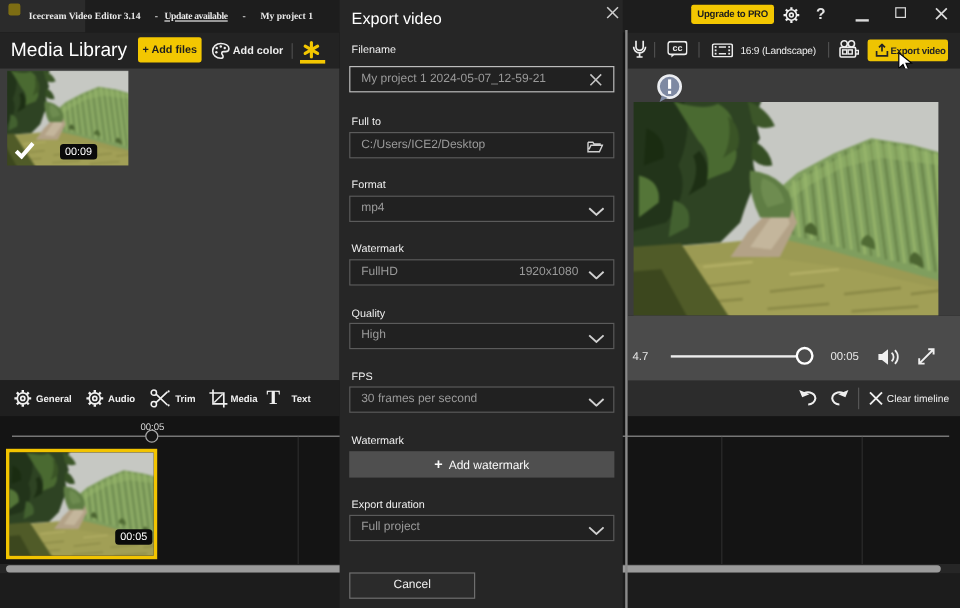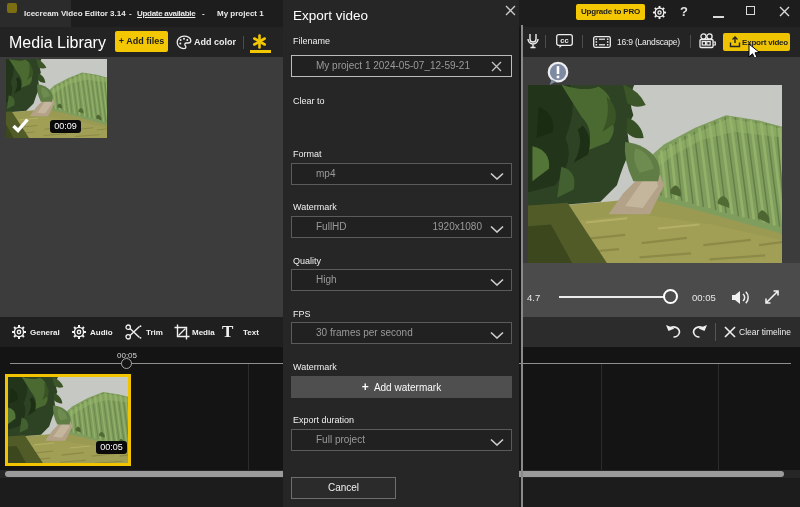--- a/index.html
+++ b/index.html
@@ -6,21 +6,21 @@
   html,body { width:800px; height:507px; overflow:hidden; background:#141414; }
   body { font-family:"Liberation Sans", sans-serif; }
   #app { position:absolute; top:0; left:0; width:800px; height:507px; background:#141414; }
   .abs { position:absolute; }
   svg { display:block; }
 
   
   .titlebar { position:absolute; left:0; top:0; width:800px; height:27px; background:#1d1d1d; }
   .tb-hl { position:absolute; left:0; top:0; width:71px; height:27px; background:#2b2b2b; }
   .appicon { position:absolute; left:7px; top:3px; width:10px; height:10px; background:#7d6d13; border-radius:2px; }
-  .tb-t { position:absolute; top:9px; font-size:8px; font-weight:bold; color:#e9e9e9; }
+  .tb-t { position:absolute; top:9px; font-size:8px; font-weight:bold; color:#e9e9e9;font-family:Liberation Serif, serif; }
   .upro { position:absolute; left:576px; top:4px; width:69px; height:16px; background:#f3c701; border-radius:2px; color:#1d1d1d; font-size:8px; font-weight:bold; text-align:center; line-height:16px; letter-spacing:-0.2px; }
   .tb-q { position:absolute; left:680px; top:4px; font-size:13px; color:#e3e3e3; font-weight:bold;}
   .win-min { position:absolute; left:713px; top:16px; width:11px; height:1.5px; background:#dadada; }
   .win-max { position:absolute; left:746px; top:6px; width:9px; height:9px; border:1.5px solid #dadada; }
 
   
   .lib-header { position:absolute; left:0; top:27px; width:283px; height:30px; background:#232323; }
   .lib-title { position:absolute; left:9px; top:7px; font-size:16px; color:#ffffff; }
   .addfiles { position:absolute; left:115px; top:4px; width:53px; height:21px; background:#f3c701; border-radius:2px; color:#1e1e1e; font-size:9px; font-weight:bold; text-align:center; line-height:21px; }
   .addcolor-t { position:absolute; left:194px; top:10px; font-size:9px; font-weight:bold; color:#ededed; }
@@ -61,21 +61,21 @@
   .clip { position:absolute; left:5px; top:27px; width:126px; height:92px; border:3px solid #f2c400; background:#222; overflow:hidden; }
   .sb-track { position:absolute; left:0; top:123px; width:800px; height:8px; background:#262626; }
   .sb-thumb { position:absolute; left:5px; top:124px; width:779px; height:6px; background:#9b9b9b; border-radius:3px; }
   .tl-bottom { position:absolute; left:0; top:131px; width:800px; height:29px; background:#1c1c1c; }
 
   
   .modal { position:absolute; left:283px; top:0; width:236px; height:507px; background:#262626; }
   .m-title { position:absolute; left:10px; top:8px; font-size:13.5px; color:#ffffff; }
   .m-close { position:absolute; left:222px; top:5px; }
   .m-label { position:absolute; left:10px; font-size:9px; color:#f0f0f0; }
-  .m-input { position:absolute; left:8px; width:221px; height:22px; background:#212121; border:1px solid #5b5b5b; color:#9a9a9a; font-size:10px; line-height:20px; padding-left:24px; }
+  .m-input { position:absolute; left:8px; width:221px; height:22px; background:#212121; border:1px solid #5b5b5b; color:#9a9a9a; font-size:10px; line-height:20px; padding-left:9px; }
   .m-input.focus { border:1.5px solid #bcbcbc; }
   .wm-btn { position:absolute; left:8px; top:376px; width:221px; height:22px; background:#4f4f4f; color:#fafafa; font-size:10px; text-align:center; line-height:22px; }
   .btn-cancel { position:absolute; left:8px; top:477px; width:105px; height:22px; background:#2b2b2b; border:1px solid #6e6e6e; color:#f0f0f0; font-size:10px; text-align:center; line-height:20px; }
   .btn-export { position:absolute; left:120px; top:477px; width:109px; height:22px; background:#1574d4; color:#ffffff; font-size:10px; text-align:center; line-height:22px;margin-top:32px; }
   .divider-line { position:absolute; left:521px; top:25px; width:2px; height:482px; background:#8a8a8a; }
 </style>
 </head>
 <body>
 <div id="app">
 
@@ -328,21 +328,26 @@
         <path d="M1,1 L10,10 M10,1 L1,10" stroke="#cccccc" stroke-width="1.3"></path>
       </svg>
 
   <div class="m-label" style="top:36px">Filename</div>
   <div class="m-input focus" style="top:55px">My project 1 2024-05-07_12-59-21
     <svg class="abs" style="right:9px;top:5px" width="11" height="11" viewBox="0 0 11 11">
           <path d="M1,1 L10,10 M10,1 L1,10" stroke="#c4c4c4" stroke-width="1.3"></path>
         </svg>
   </div>
 
-  <div class="m-label" style="top:96px">Clear to</div>
+  <div class="m-label" style="top:96px">Full to</div>
+  <div class="m-input" style="top:110px">C:/Users/ICE2/Desktop
+    <svg class="abs" style="right:8px;top:5px" width="14" height="12" viewBox="0 0 14 12">
+      <path d="M1,2.5 L1,10.5 L10.5,10.5 L13,5 L3.5,5 L1.8,8.5 M1,2.5 L5,2.5 L6,4 L11,4 L11,5" fill="none" stroke="#d0d0d0" stroke-width="1.2"></path>
+    </svg>
+  </div>
 
   <div class="m-label" style="top:149px">Format</div>
   <div class="m-input" style="top:163px">mp4
     <svg class="abs" style="right:7px;top:8px" width="14" height="8" viewBox="0 0 14 8">
           <use href="#chevron"></use>
         </svg>
   </div>
 
   <div class="m-label" style="top:202px">Watermark</div>
   <div class="m-input" style="top:216px">FullHD

